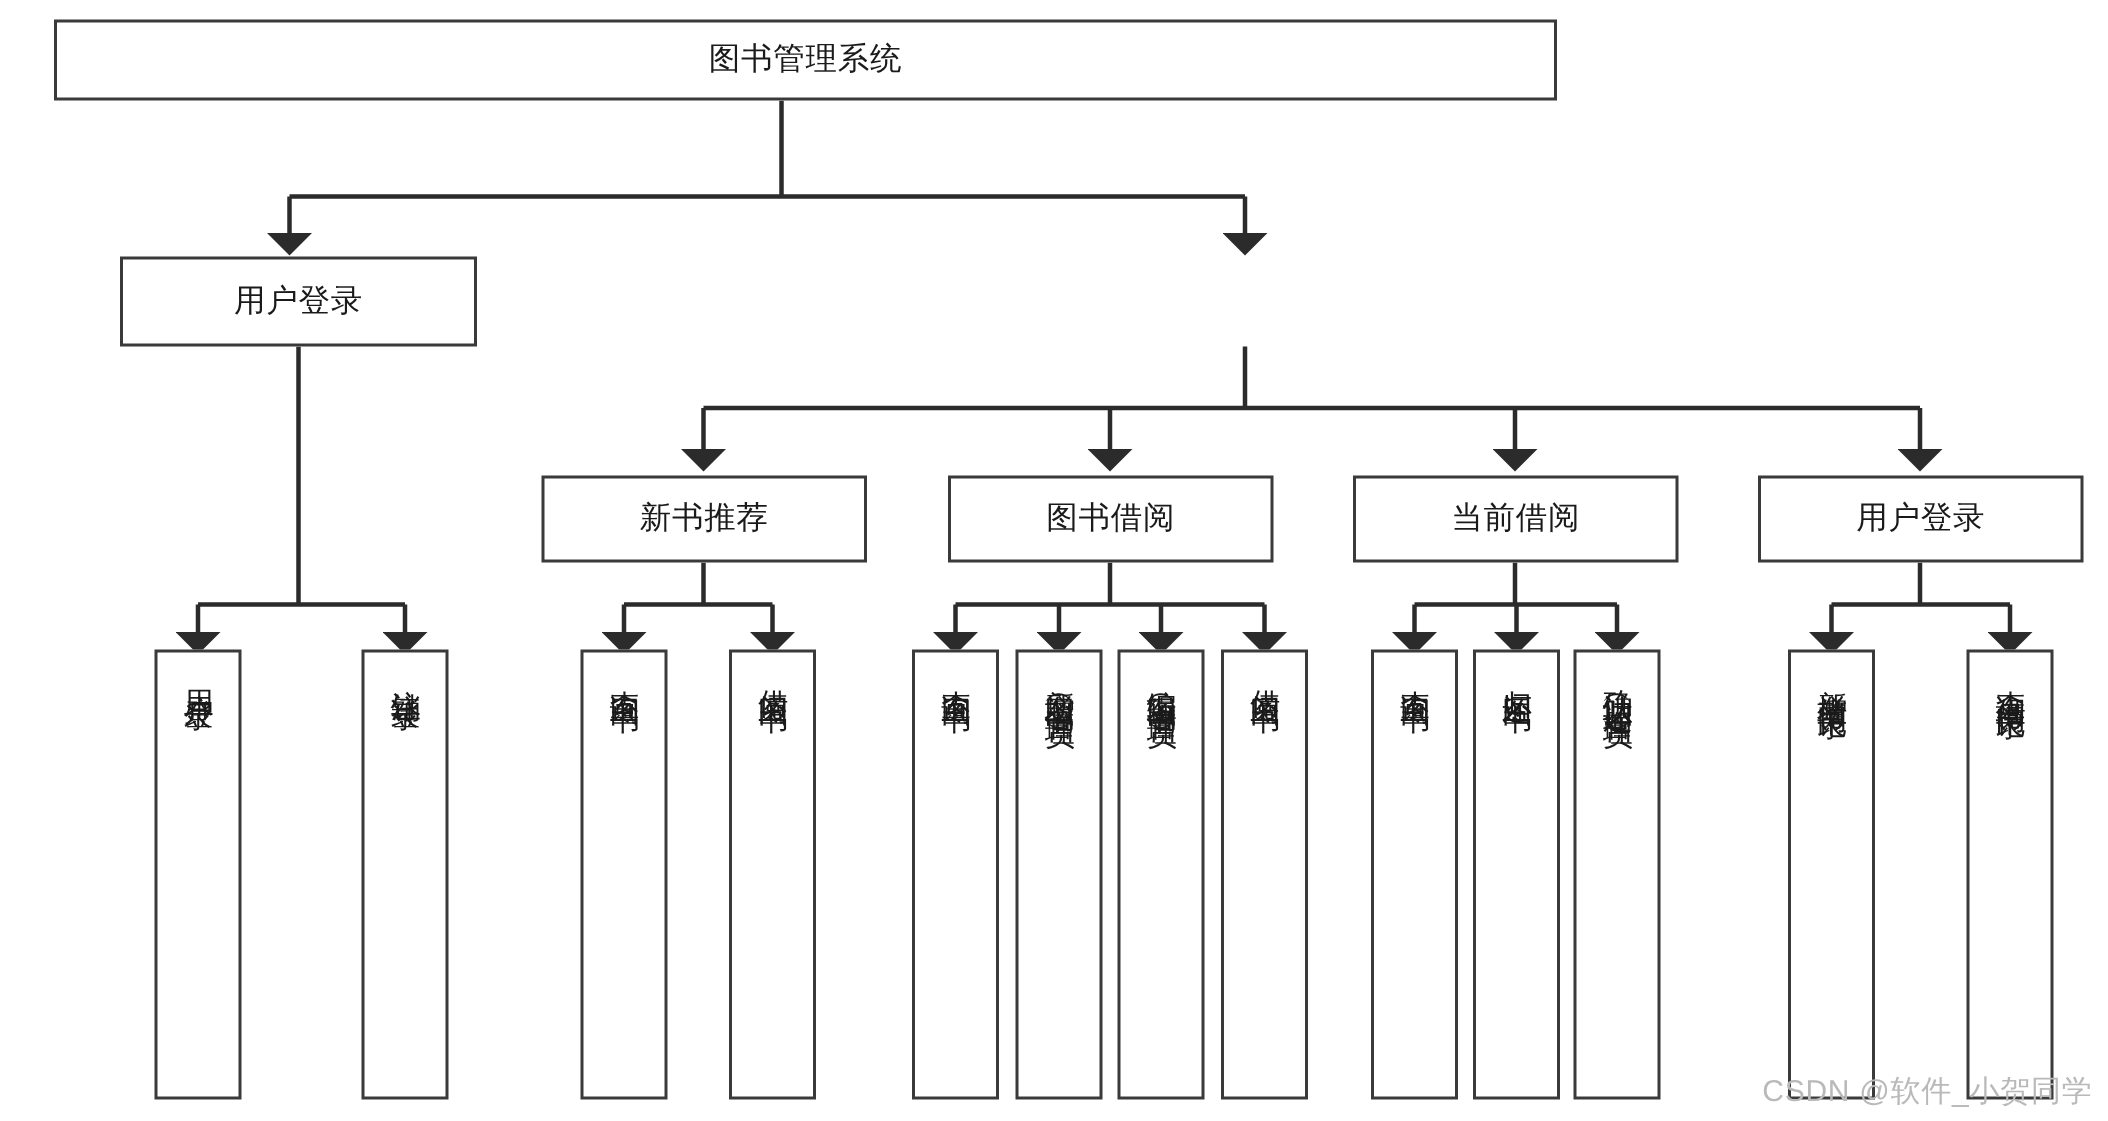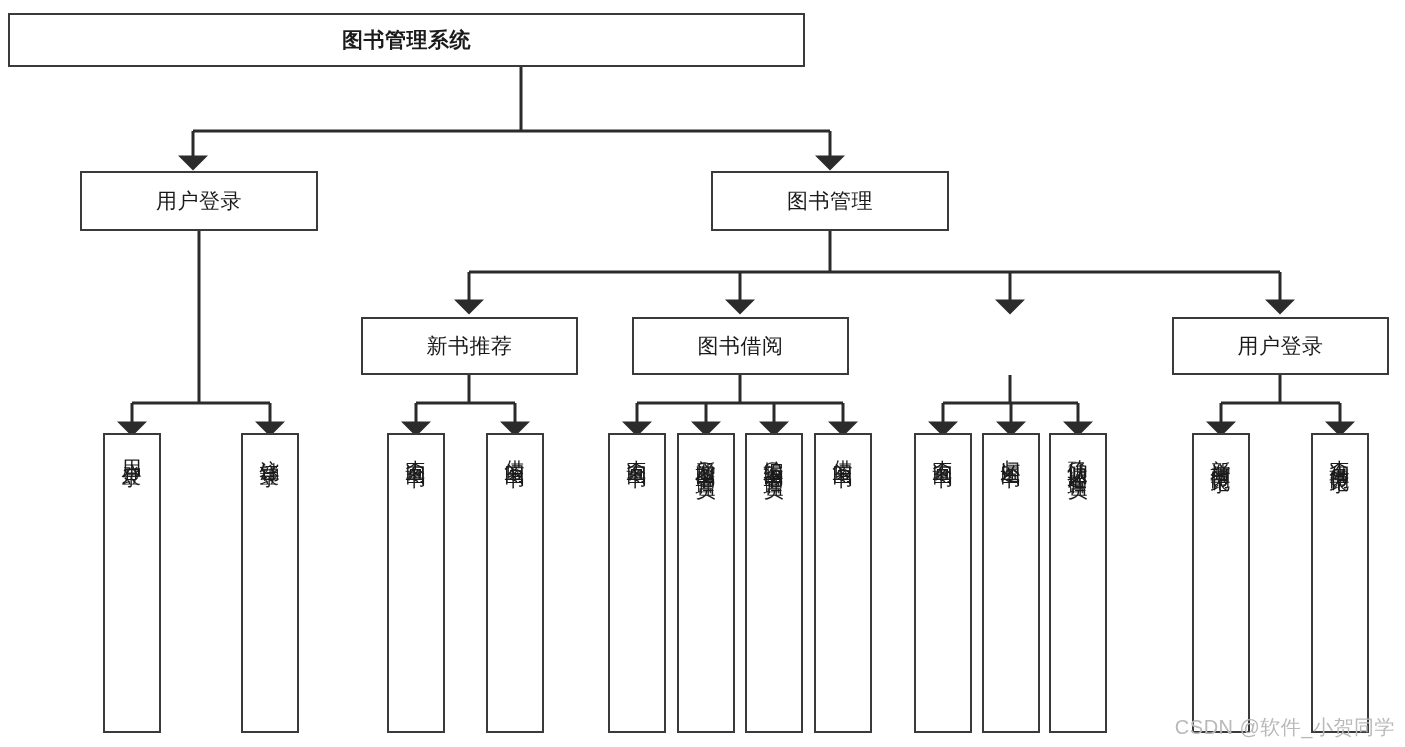--- a/index.html
+++ b/index.html
@@ -118,36 +118,36 @@
       <path d="M 1011,403 L 1011,428" marker-end="url(#arrowhead)"></path>
       <path d="M 1078,403 L 1078,428" marker-end="url(#arrowhead)"></path>
 
       <path d="M 1280,375 L 1280,403"></path>
       <path d="M 1221,403 L 1340,403"></path>
       <path d="M 1221,403 L 1221,428" marker-end="url(#arrowhead)"></path>
       <path d="M 1340,403 L 1340,428" marker-end="url(#arrowhead)"></path>
     </g>
   </svg>
 
-  <div class="node-box horizontal" style="left:8px; top:13px; width:797px; height:54px;font-weight:bold;">
+  <div class="node-box horizontal" style="left:36px; top:13px; width:1002px; height:54px;">
     <span class="node-label">图书管理系统</span>
   </div>
 
   <div class="node-box horizontal" style="left:80px; top:171px; width:238px; height:60px;">
     <span class="node-label">用户登录</span>
-  </div>
-  <div class="node-box horizontal" style="left:711px; top:171px; width:238px; height:60px;">
-    <span class="node-label">图书管理</span>
   </div>
 
   <div class="node-box horizontal" style="left:632px; top:317px; width:217px; height:58px;">
     <span class="node-label">图书借阅</span>
   </div>
   <div class="node-box horizontal" style="left:361px; top:317px; width:217px; height:58px;">
     <span class="node-label">新书推荐</span>
+  </div>
+  <div class="node-box horizontal" style="left:902px; top:317px; width:217px; height:58px;">
+    <span class="node-label">当前借阅</span>
   </div>
   <div class="node-box horizontal" style="left:1172px; top:317px; width:217px; height:58px;">
     <span class="node-label">用户登录</span>
   </div>
 
   <div class="node-box vertical" style="left:103px; top:433px; width:58px; height:300px;">
     <span class="node-label">用户登录</span>
   </div>
   <div class="node-box vertical" style="left:241px; top:433px; width:58px; height:300px;">
     <span class="node-label">注销登录</span>

